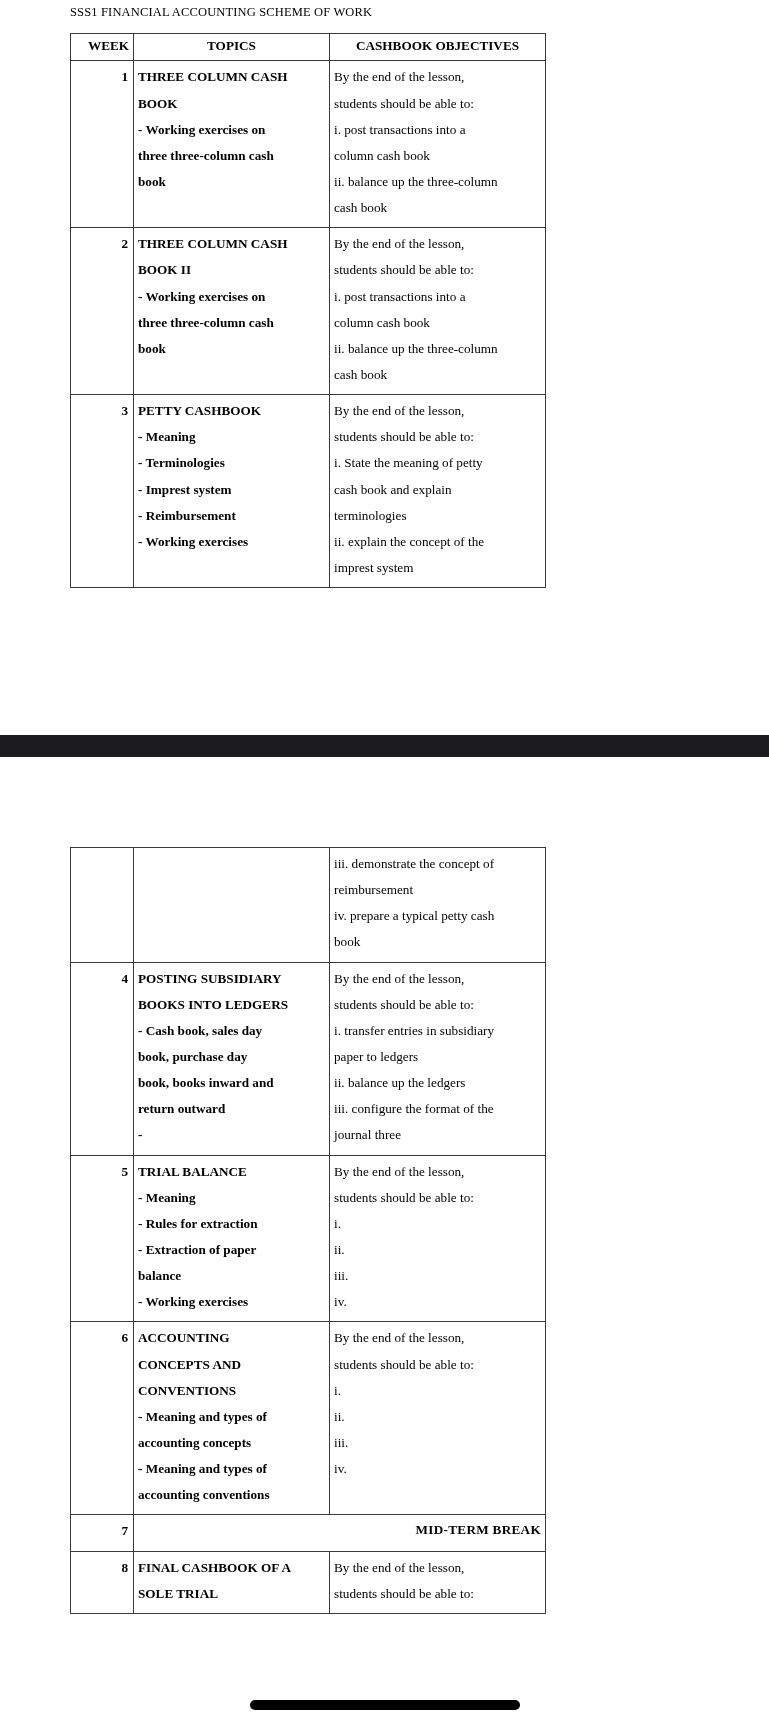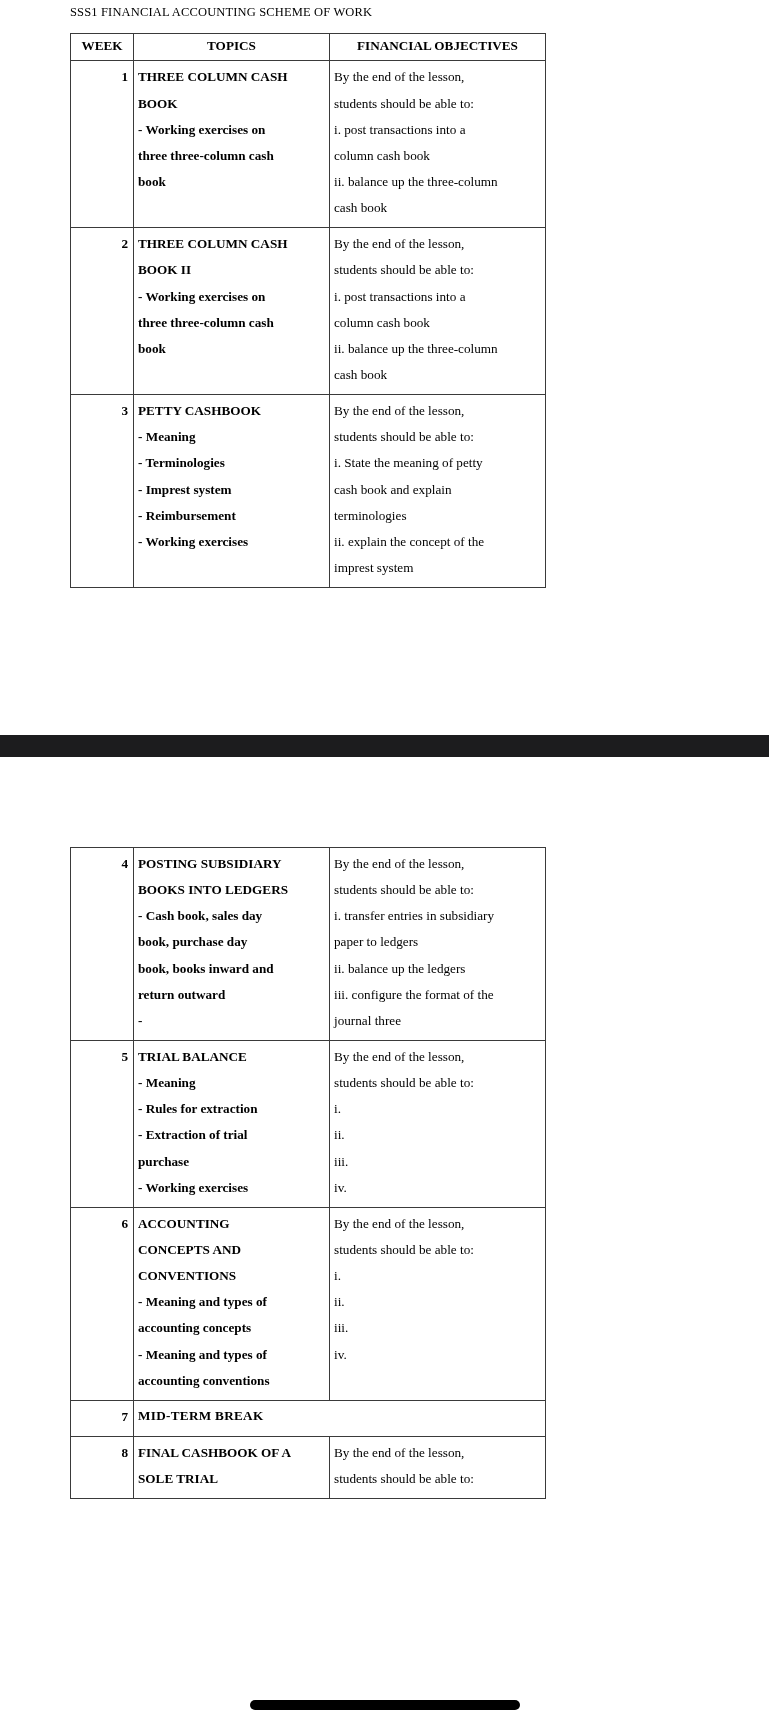--- a/index.html
+++ b/index.html
@@ -59,41 +59,41 @@
   col.col-obj   { width: 216px; }
 
   th.head-cell {
     font-weight: bold;
     text-align: center;
     font-size: 13.2px;
     padding-top: 2px;
     padding-bottom: 4px;
     line-height: 1.55;
   }
-  th.head-week { text-align: center; }
+  th.head-week { text-align: right; }
 
   td.week-cell {
     text-align: right;
     font-weight: bold;
     padding-right: 5px;
   }
   td.topic-cell {
     font-weight: bold;
   }
   td.obj-cell {
     font-weight: normal;
   }
   .cell-line {
     display: block;
     white-space: nowrap;
   }
   .cell-line.blank { visibility: hidden; }
 
   td.break-cell {
-    text-align: left;
+    text-align: right;
     font-weight: bold;
     letter-spacing: 0.3px;
     padding-top: 4px;
     padding-bottom: 6px;
     line-height: 1.6;
   }
 
   
   #screen-divider {
     position: absolute;
@@ -124,21 +124,21 @@
   <table class="sow-table" id="table-part-one">
     <colgroup>
       <col class="col-week">
         <col class="col-topic">
         <col class="col-obj">
     </colgroup>
     <thead>
       <tr>
         <th class="head-cell head-week">WEEK</th>
         <th class="head-cell">TOPICS</th>
-        <th class="head-cell">FINANCIAL OBJECTIVES</th>
+        <th class="head-cell">CASHBOOK OBJECTIVES</th>
       </tr>
     </thead>
     <tbody>
 
       <tr>
         <td class="week-cell">1</td>
         <td class="topic-cell">
           <span class="cell-line">THREE COLUMN CASH</span>
           <span class="cell-line">BOOK</span>
           <span class="cell-line">- Working exercises on</span>
@@ -203,20 +203,35 @@
 <div class="page-section" id="section-two">
 
   <table class="sow-table" id="table-part-two">
     <colgroup>
       <col class="col-week">
         <col class="col-topic">
         <col class="col-obj">
     </colgroup>
     <tbody>
 
+      <tr>
+        <td class="week-cell"></td>
+        <td class="topic-cell">
+          <span class="cell-line blank">&nbsp;</span>
+          <span class="cell-line blank">&nbsp;</span>
+          <span class="cell-line blank">&nbsp;</span>
+          <span class="cell-line blank">&nbsp;</span>
+        </td>
+        <td class="obj-cell">
+          <span class="cell-line">iii. demonstrate the concept of</span>
+          <span class="cell-line">reimbursement</span>
+          <span class="cell-line">iv. prepare a typical petty cash</span>
+          <span class="cell-line">book</span>
+        </td>
+      </tr>
 
       <tr>
         <td class="week-cell">4</td>
         <td class="topic-cell">
           <span class="cell-line">POSTING SUBSIDIARY</span>
           <span class="cell-line">BOOKS INTO LEDGERS</span>
           <span class="cell-line">- Cash book, sales day</span>
           <span class="cell-line">book, purchase day</span>
           <span class="cell-line">book, books inward and</span>
           <span class="cell-line">return outward</span>
@@ -232,22 +247,22 @@
           <span class="cell-line">journal three</span>
         </td>
       </tr>
 
       <tr>
         <td class="week-cell">5</td>
         <td class="topic-cell">
           <span class="cell-line">TRIAL BALANCE</span>
           <span class="cell-line">- Meaning</span>
           <span class="cell-line">- Rules for extraction</span>
-          <span class="cell-line">- Extraction of trial</span>
-          <span class="cell-line">purchase</span>
+          <span class="cell-line">- Extraction of paper</span>
+          <span class="cell-line">balance</span>
           <span class="cell-line">- Working exercises</span>
         </td>
         <td class="obj-cell">
           <span class="cell-line">By the end of the lesson,</span>
           <span class="cell-line">students should be able to:</span>
           <span class="cell-line">i.</span>
           <span class="cell-line">ii.</span>
           <span class="cell-line">iii.</span>
           <span class="cell-line">iv.</span>
         </td>

